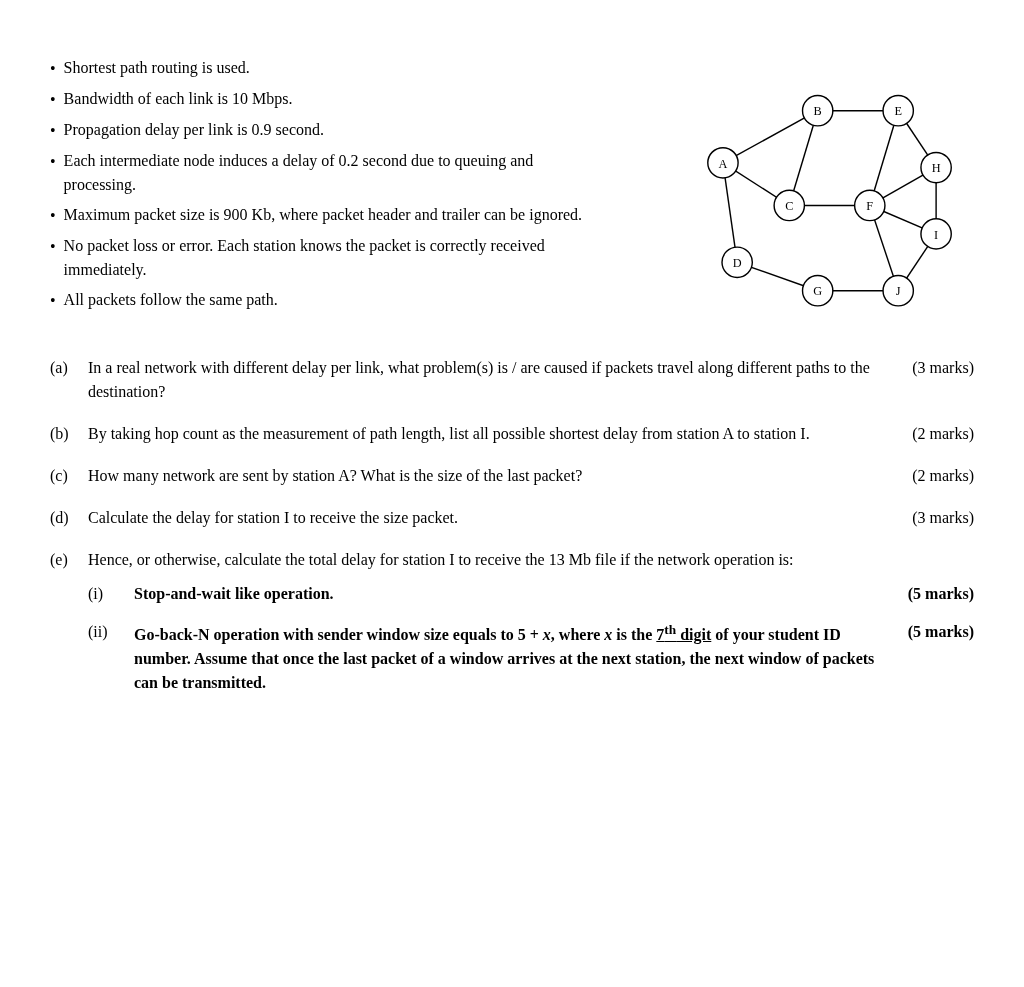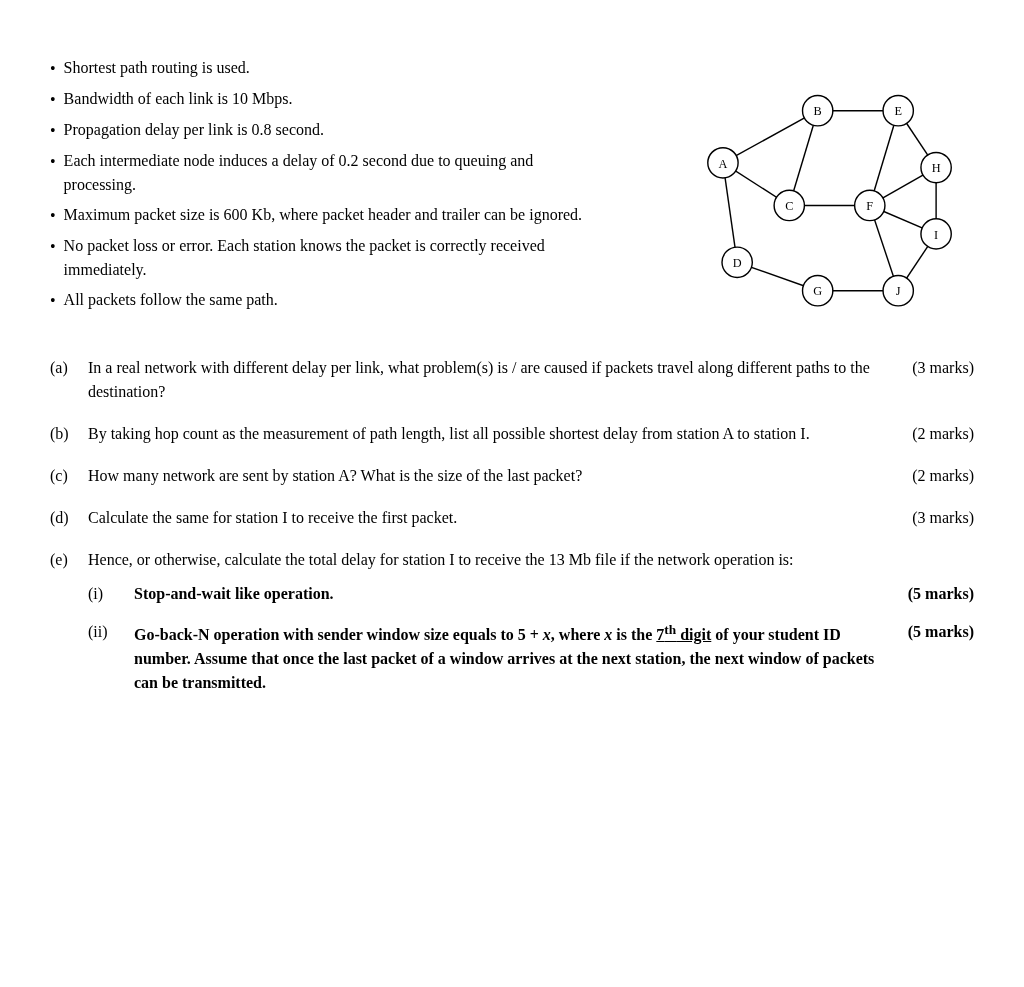--- a/index.html
+++ b/index.html
@@ -100,23 +100,23 @@
 
 <div class="question-title"></div>
 
 <p class="intro-text"></p>
 
 <div class="content-area">
   <ul class="bullet-list">
 
   <li>Shortest path routing is used.</li>
       <li>Bandwidth of each link is 10 Mbps.</li>
-      <li>Propagation delay per link is 0.8 second.</li>
+      <li>Propagation delay per link is 0.9 second.</li>
       <li>Each intermediate node induces a delay of 0.2 second due to queuing and processing.</li>
-      <li>Maximum packet size is 600 Kb, where packet header and trailer can be ignored.</li>
+      <li>Maximum packet size is 900 Kb, where packet header and trailer can be ignored.</li>
       <li>No packet loss or error.  Each station knows the packet is correctly received immediately.</li>
       <li>All packets follow the same path.</li>
     </ul>
   <div class="network-diagram">
     <svg id="network-svg" viewBox="0 0 380 290">
         <line x1="115" y1="110" x2="215" y2="55" stroke="#000" stroke-width="1.5"></line>
         <line x1="115" y1="110" x2="185" y2="155" stroke="#000" stroke-width="1.5"></line>
         <line x1="115" y1="110" x2="130" y2="215" stroke="#000" stroke-width="1.5"></line>
         <line x1="215" y1="55" x2="300" y2="55" stroke="#000" stroke-width="1.5"></line>
         <line x1="215" y1="55" x2="185" y2="155" stroke="#000" stroke-width="1.5"></line>
@@ -200,21 +200,21 @@
       <div class="part-row">
         <span class="part-text">How many network are sent by station A?  What is the size of the last packet?</span>
         <span class="marks-label">(2 marks)</span>
       </div>
     </div>
   </div>
     <div class="question-part">
     <span class="part-label">(d)</span>
     <div class="part-content">
       <div class="part-row">
-        <span class="part-text">Calculate the same for station I to receive the first packet.</span>
+        <span class="part-text">Calculate the delay for station I to receive the size packet.</span>
         <span class="marks-label">(3 marks)</span>
       </div>
     </div>
   </div>
     <div class="question-part">
   <span class="part-label">(e)</span>
   <div class="part-content">
     <span class="part-text">Hence, or otherwise, calculate the total delay for station I to receive the 13 Mb file if the network operation is:</span>
     <div class="sub-parts">
 

